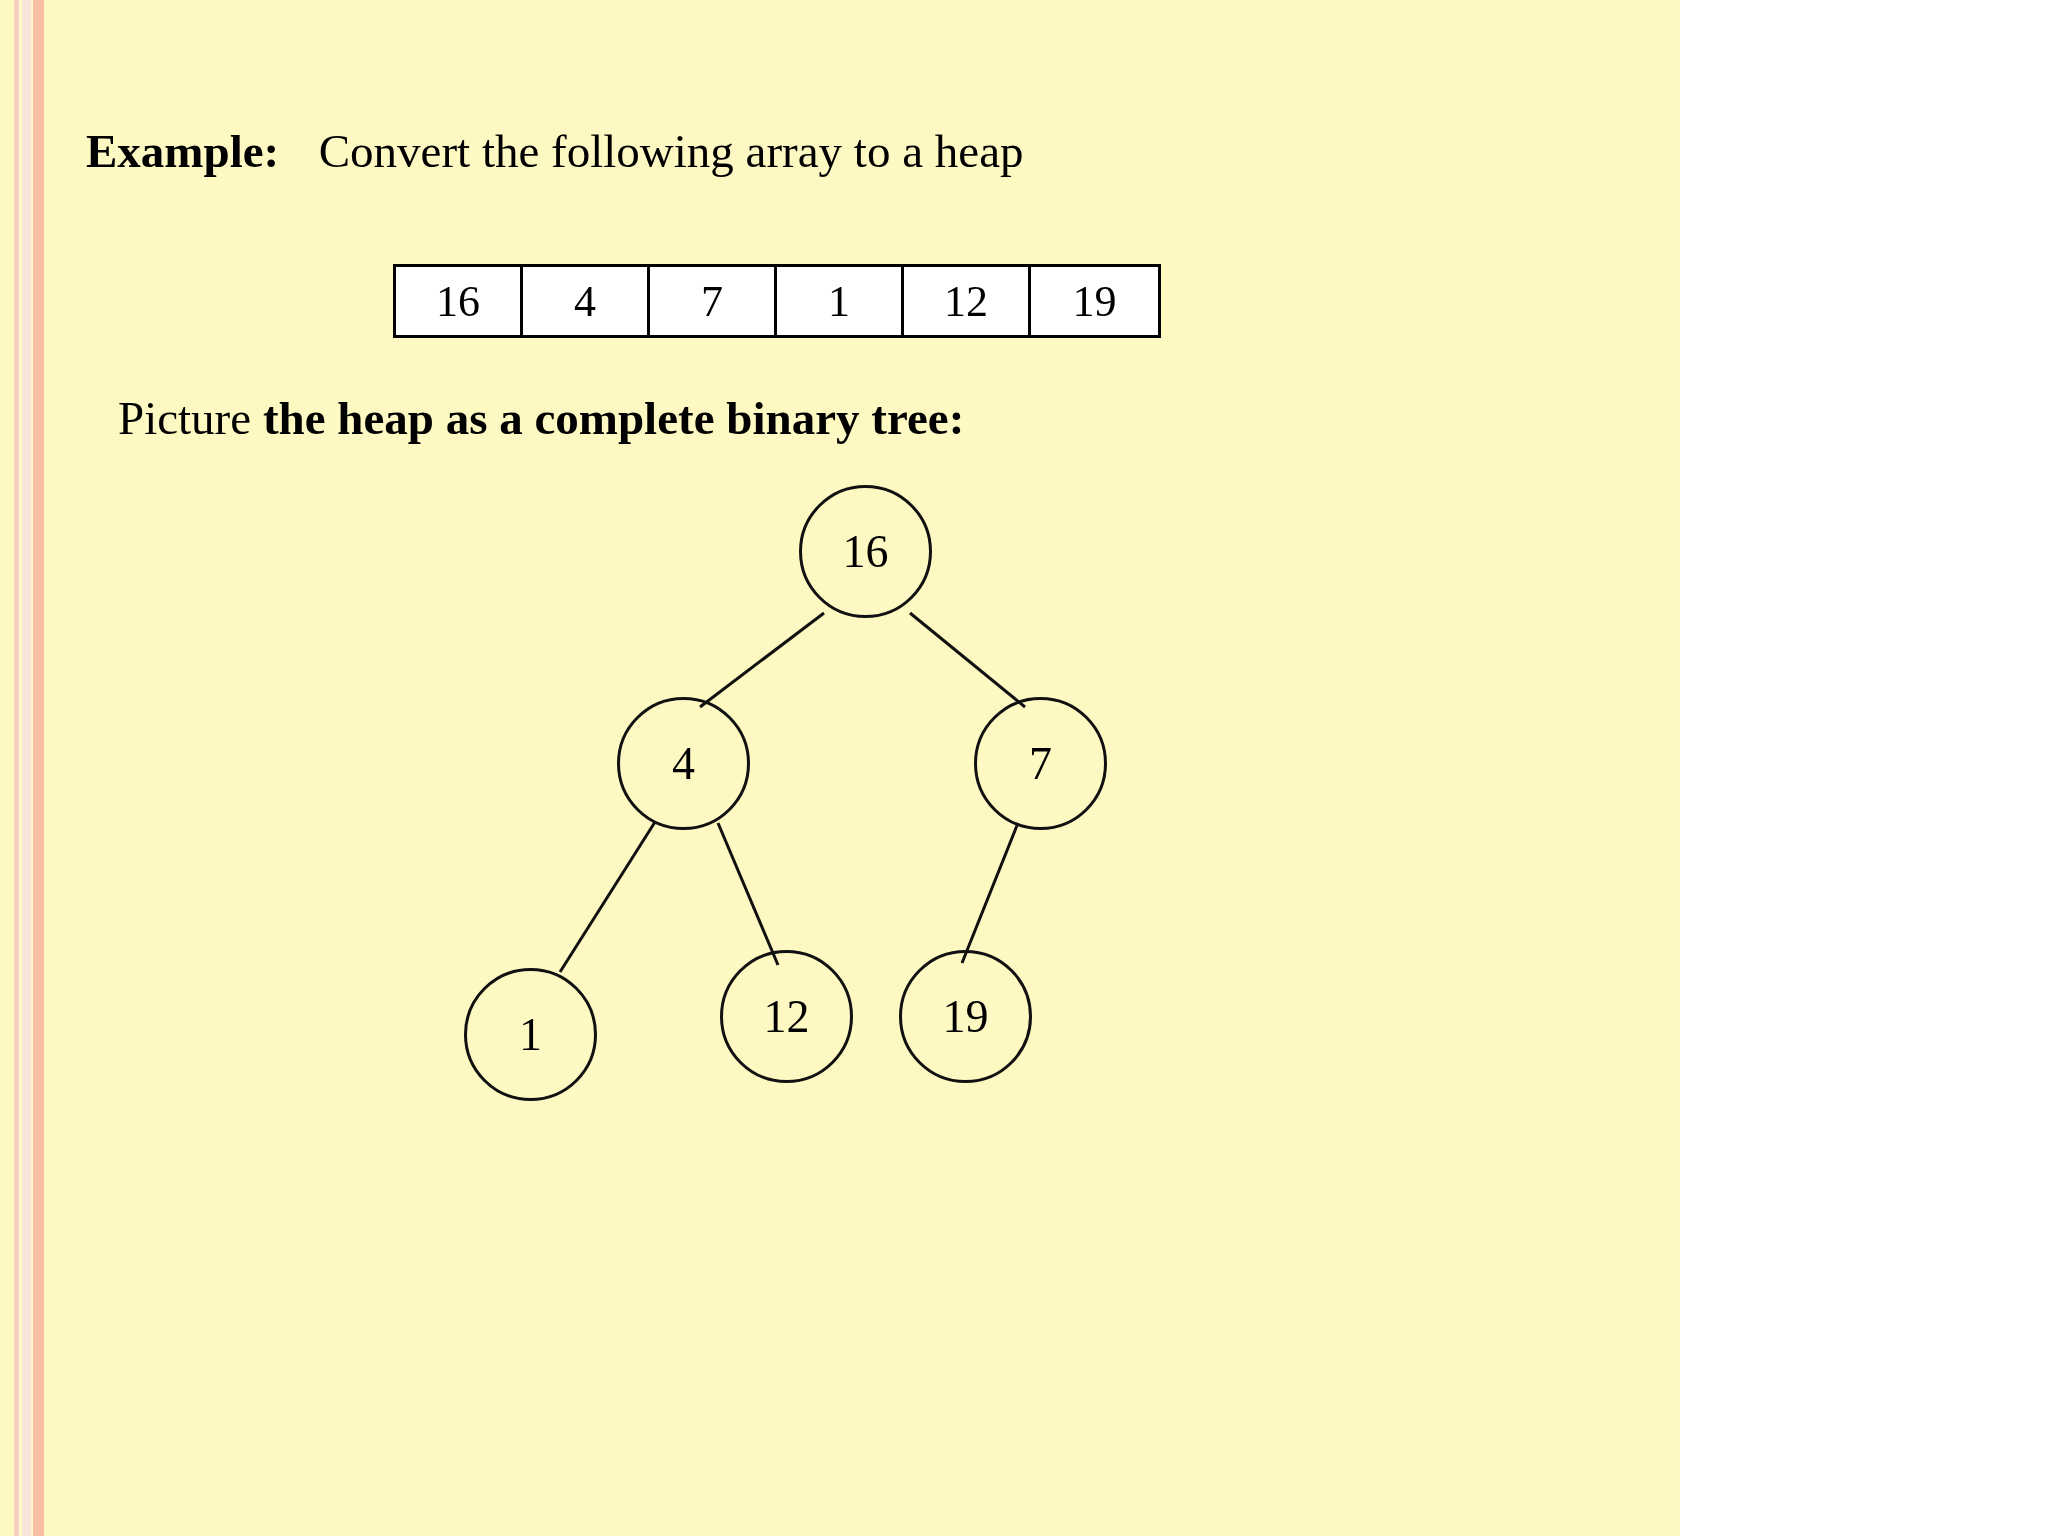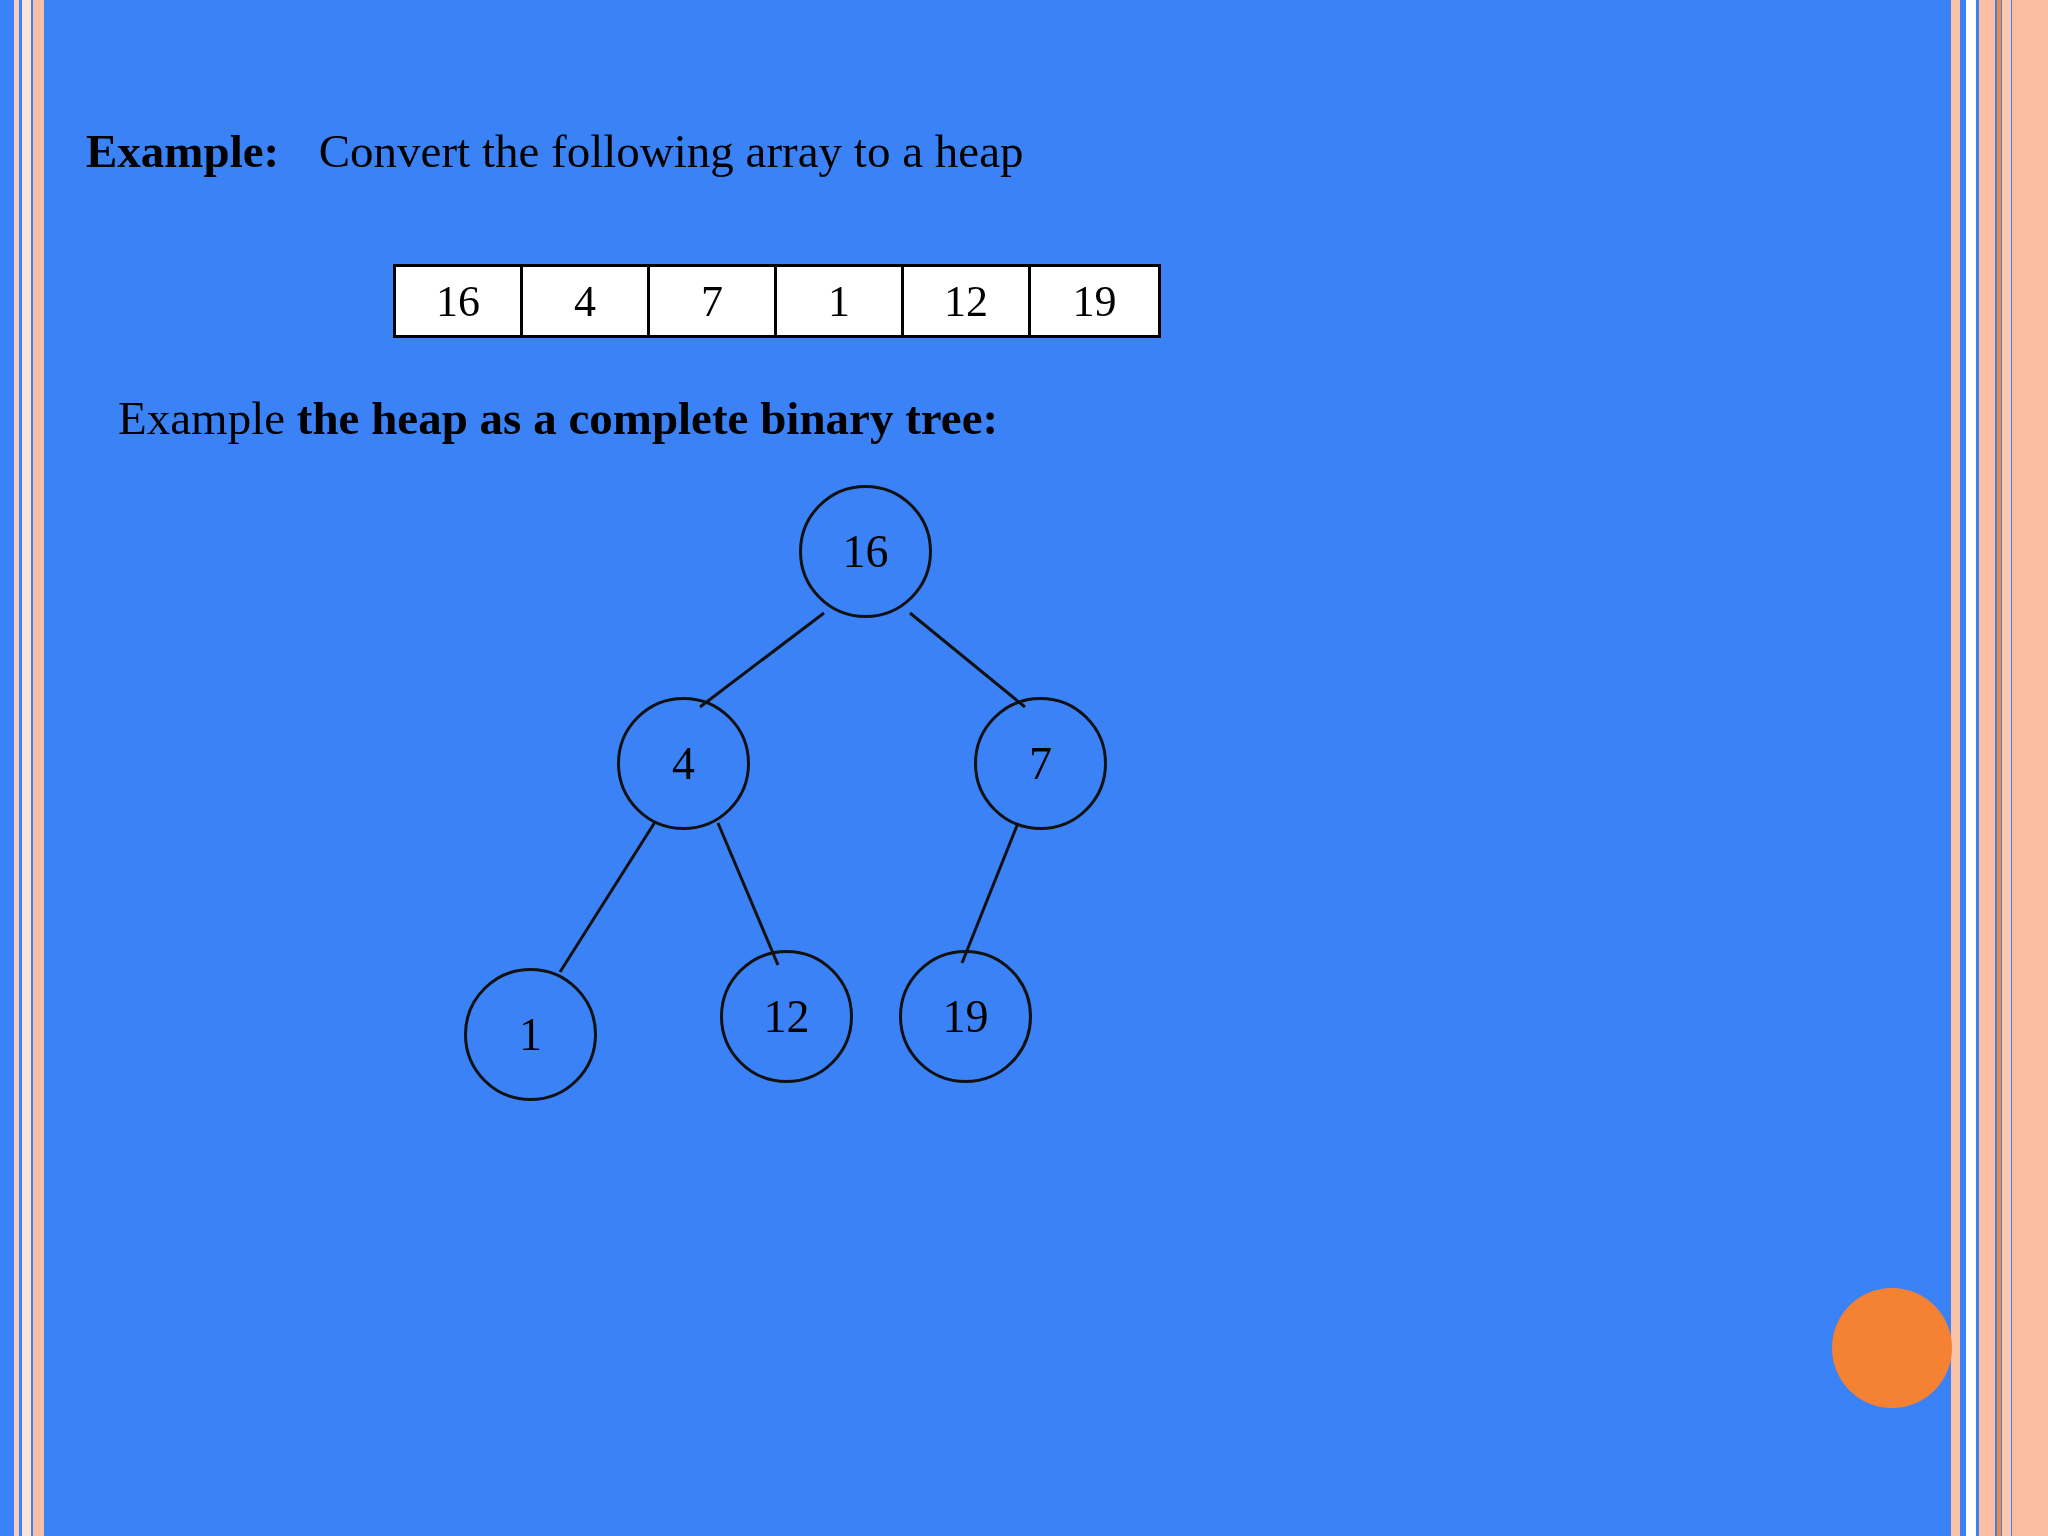--- a/index.html
+++ b/index.html
@@ -2,23 +2,23 @@
 <html><head>
 <meta charset="utf-8">
 <style>
   html, body {
     margin: 0;
     padding: 0;
     background: #ffffff;
   }
   #slide {
     position: relative;
-    width: 2048px;
+    width: 1680px;
     height: 1536px;
-    background: #3b82f6;
+    background: #fef9c3;
     overflow: hidden;
     font-family: "Liberation Serif", "DejaVu Serif", serif;
   }
 
   
   .stripe {
     position: absolute;
     top: 0;
     height: 1536px;
   }
@@ -140,21 +140,21 @@
   <div id="array-table">
     <div class="cell">16</div>
     <div class="cell">4</div>
     <div class="cell">7</div>
     <div class="cell">1</div>
     <div class="cell">12</div>
     <div class="cell">19</div>
   </div>
 
   <div class="line-picture">
-    <span>Example </span><span class="bold">the heap as a complete binary tree:</span>
+    <span>Picture </span><span class="bold">the heap as a complete binary tree:</span>
   </div>
 
   <svg id="tree" viewBox="0 0 2048 1536">
     <g id="edge-group" stroke="#111111" stroke-width="3" fill="none">
         <line x1="824" y1="613" x2="700" y2="707"></line>
         <line x1="910" y1="613" x2="1025" y2="707"></line>
         <line x1="655" y1="822" x2="560" y2="972"></line>
         <line x1="718" y1="823" x2="778" y2="965"></line>
         <line x1="1018" y1="823" x2="962" y2="963"></line>
       </g>

